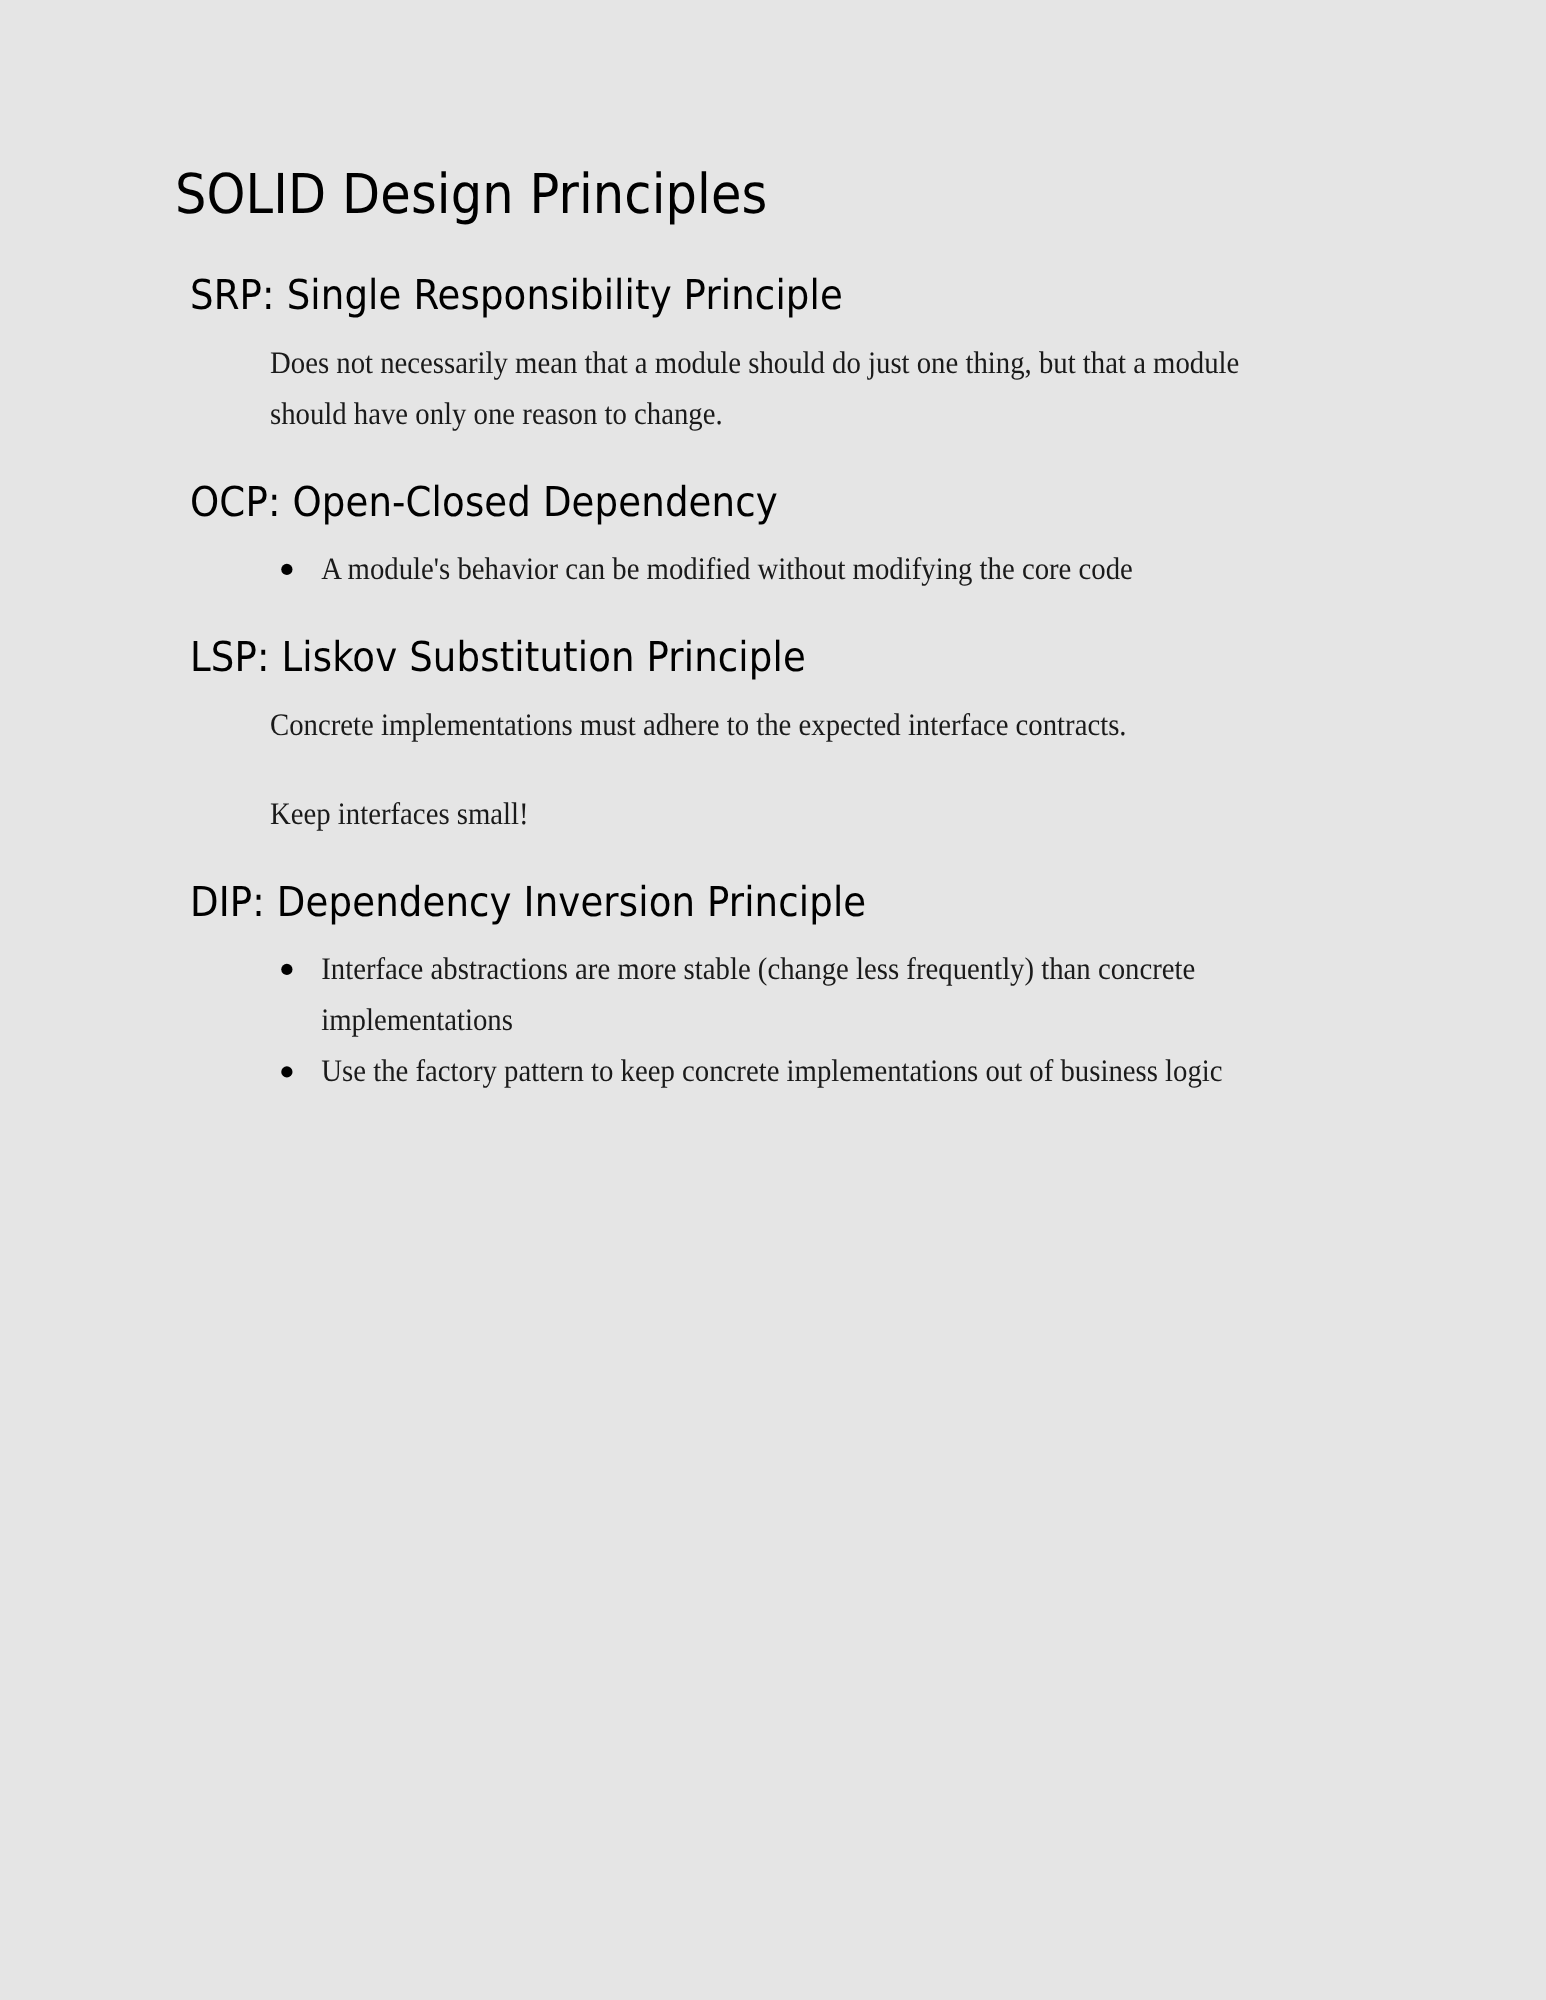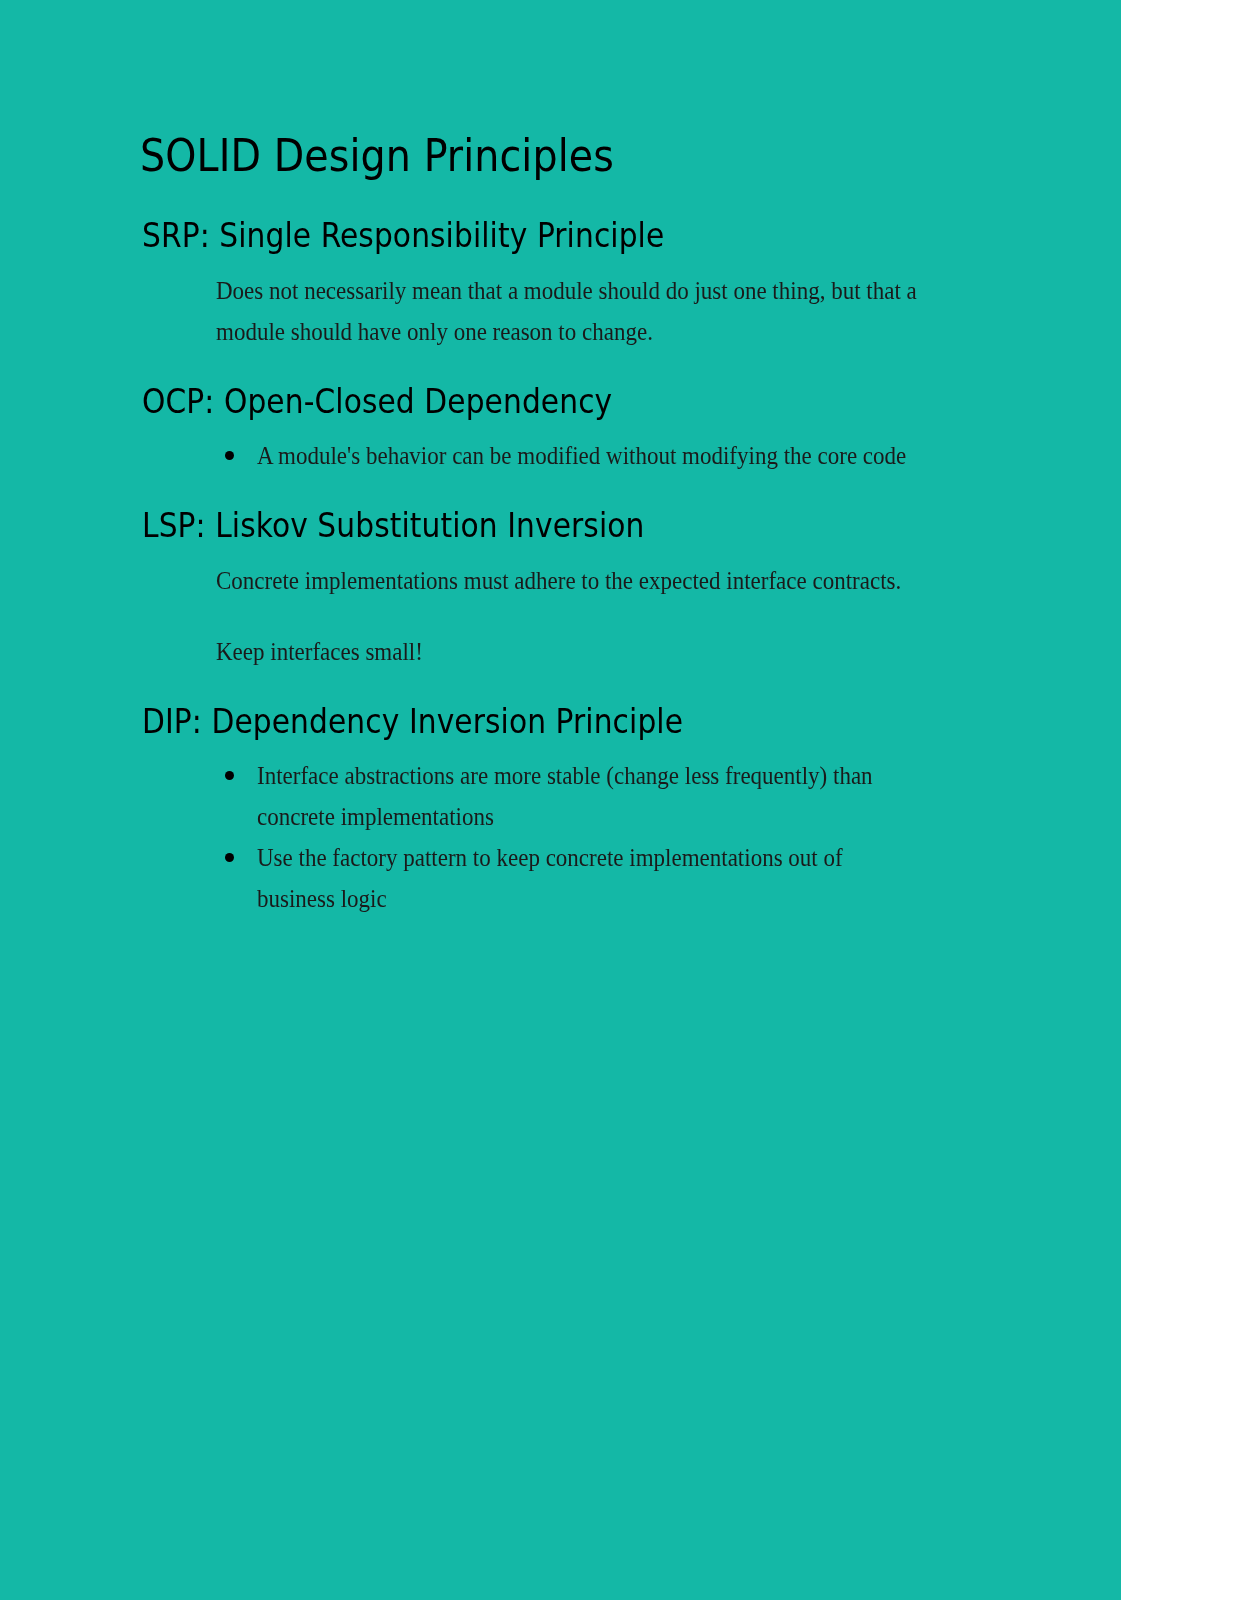--- a/index.html
+++ b/index.html
@@ -13,23 +13,23 @@
     height: 1600px;
     position: relative;
     overflow: hidden;
     -webkit-font-smoothing: antialiased;
   }
 
   .page {
     position: absolute;
     top: 0;
     left: 0;
-    width: 1121px;
+    width: 1237px;
     height: 1600px;
-    background: #14b8a6;
+    background: #e5e5e5;
     box-sizing: border-box;
     padding: 130px 140px 0 140px;
   }
 
   .doc-title {
     font-family: "DejaVu Sans Condensed", "Liberation Sans Narrow", "DejaVu Sans", sans-serif;
     font-stretch: condensed;
     font-size: 44px;
     font-weight: 400;
     color: #000000;
@@ -43,21 +43,21 @@
     margin: 0 0 0 0;
   }
 
   .section-heading {
     font-family: "DejaVu Sans Condensed", "Liberation Sans Narrow", "DejaVu Sans", sans-serif;
     font-stretch: condensed;
     font-size: 33px;
     font-weight: 400;
     color: #000000;
     line-height: 1.2;
-    margin: 0 0 14px 2px;
+    margin: 0 0 14px 12px;
     padding: 0;
     letter-spacing: 0.1px;
   }
 
   .section + .section {
     margin-top: 30px;
   }
 
   .body-text {
     font-family: "Liberation Serif", "DejaVu Serif", serif;
@@ -126,21 +126,21 @@
     <h2 class="section-heading">OCP: Open-Closed Dependency</h2>
     <ul class="bullets">
       <li>
         <span class="bullet-dot"></span>
         <span class="li-text">A module's behavior can be modified without modifying the core code</span>
       </li>
     </ul>
   </div>
 
   <div class="section">
-    <h2 class="section-heading">LSP: Liskov Substitution Inversion</h2>
+    <h2 class="section-heading">LSP: Liskov Substitution Principle</h2>
     <p class="body-text">Concrete implementations must adhere to the expected interface contracts.</p>
   </div>
 
   <div class="section">
     <p class="body-text">Keep interfaces small!</p>
   </div>
 
   <div class="section">
     <h2 class="section-heading">DIP: Dependency Inversion Principle</h2>
     <ul class="bullets">

